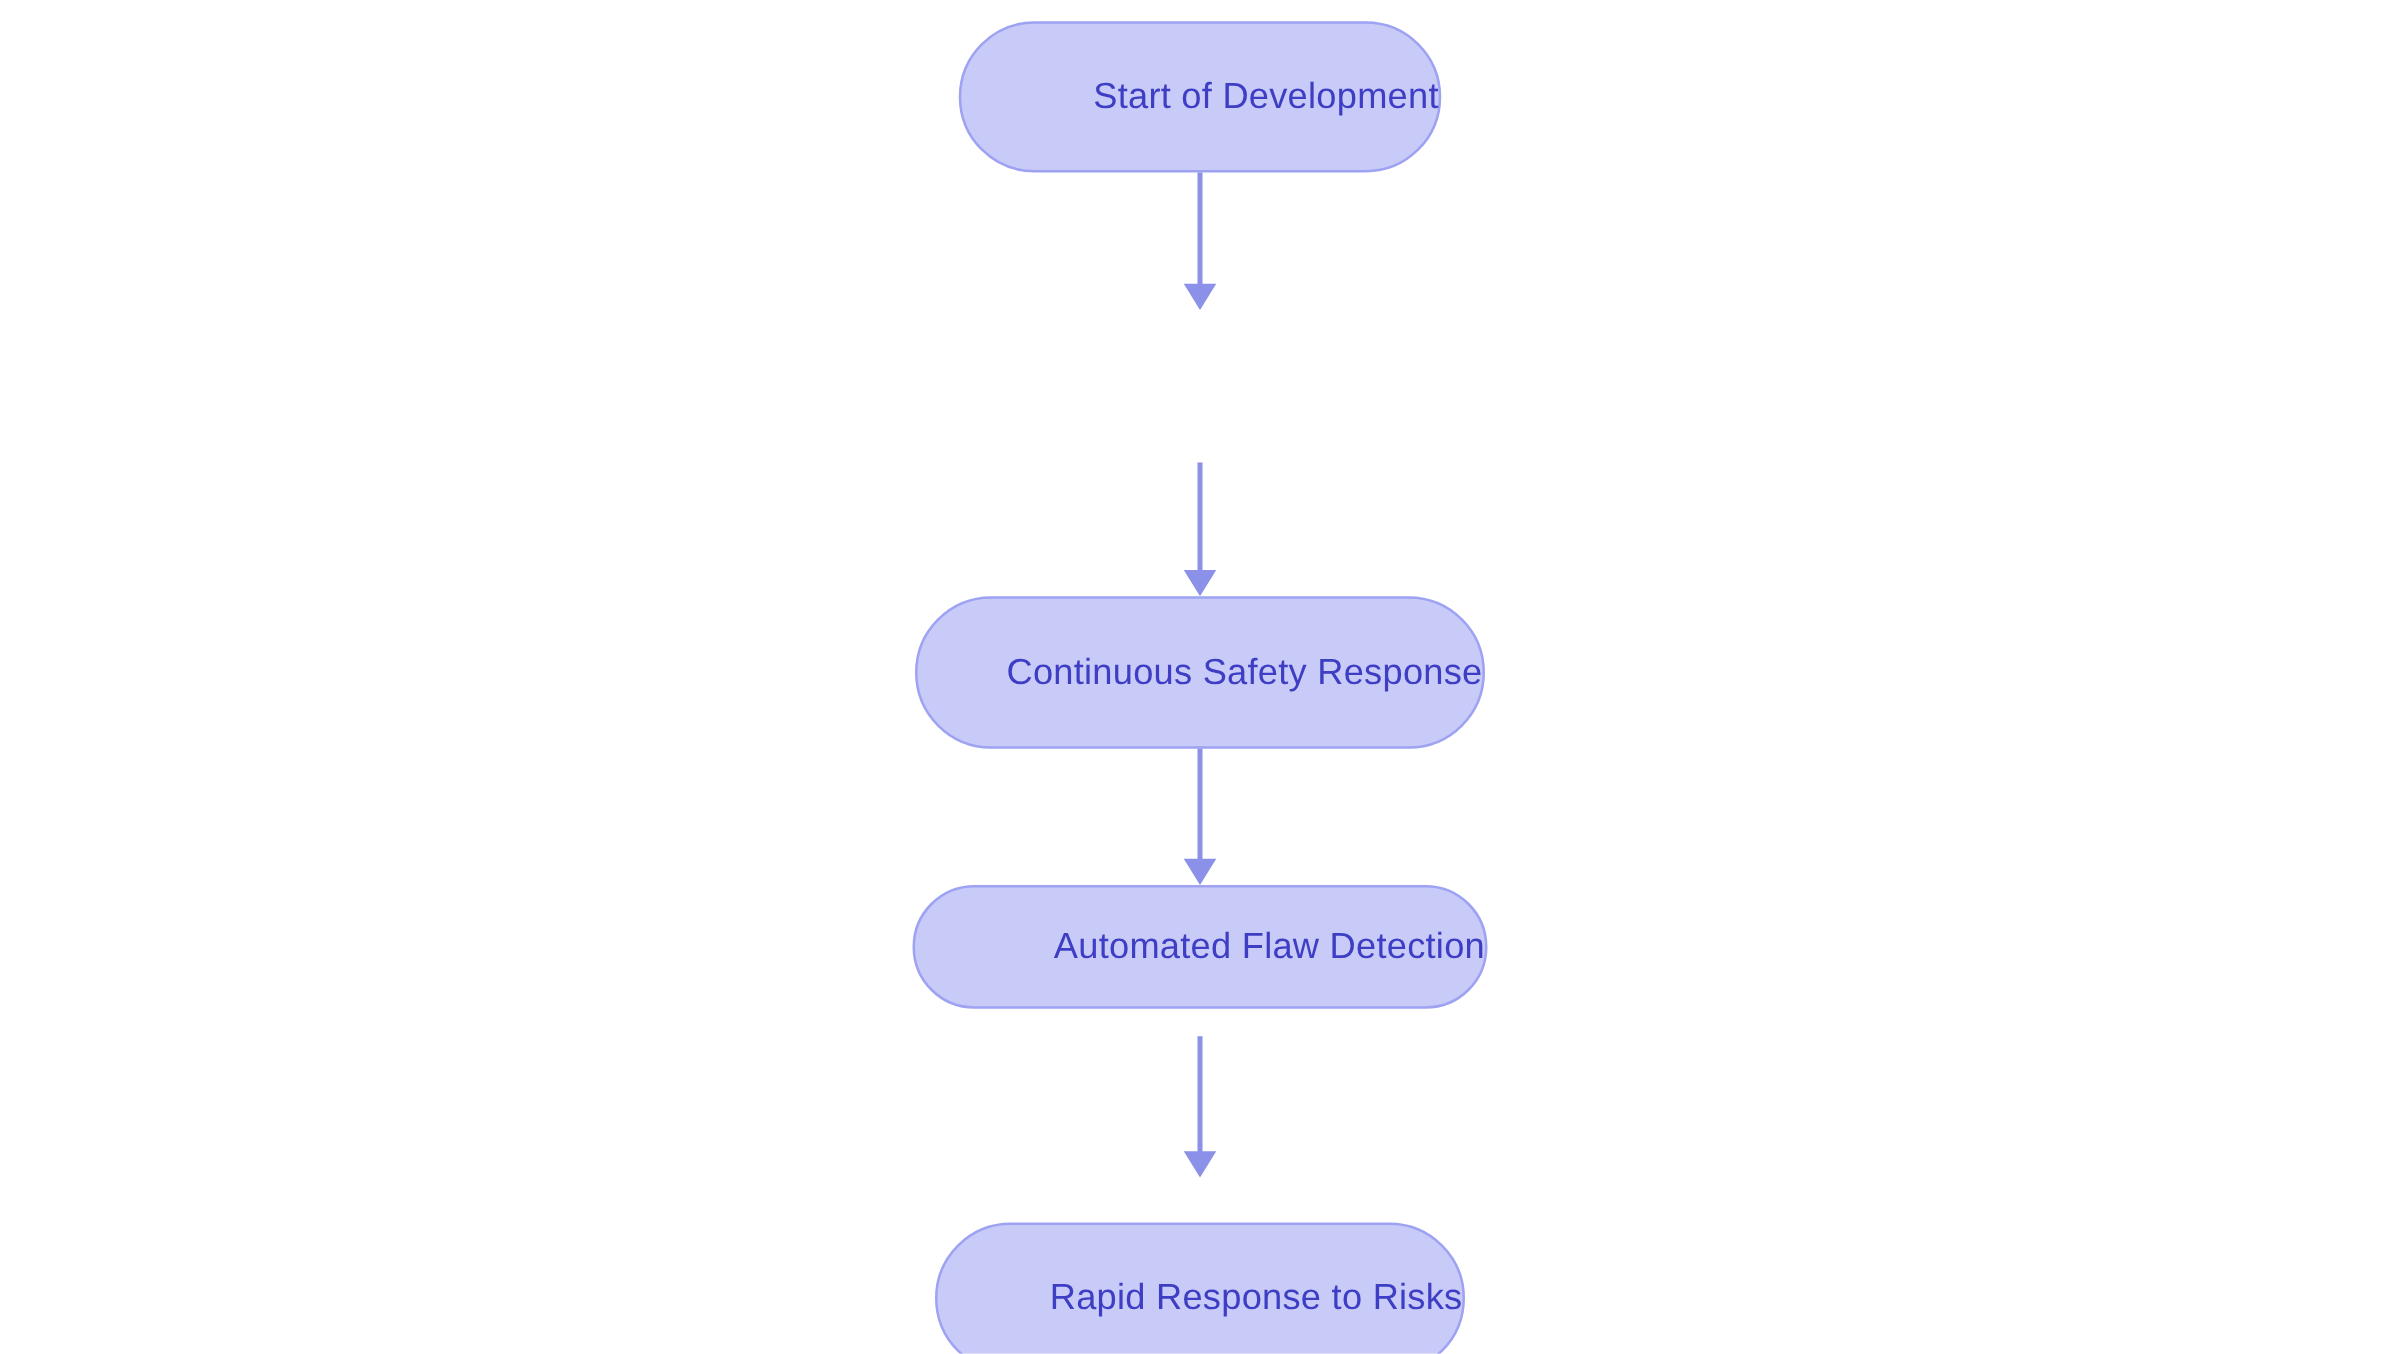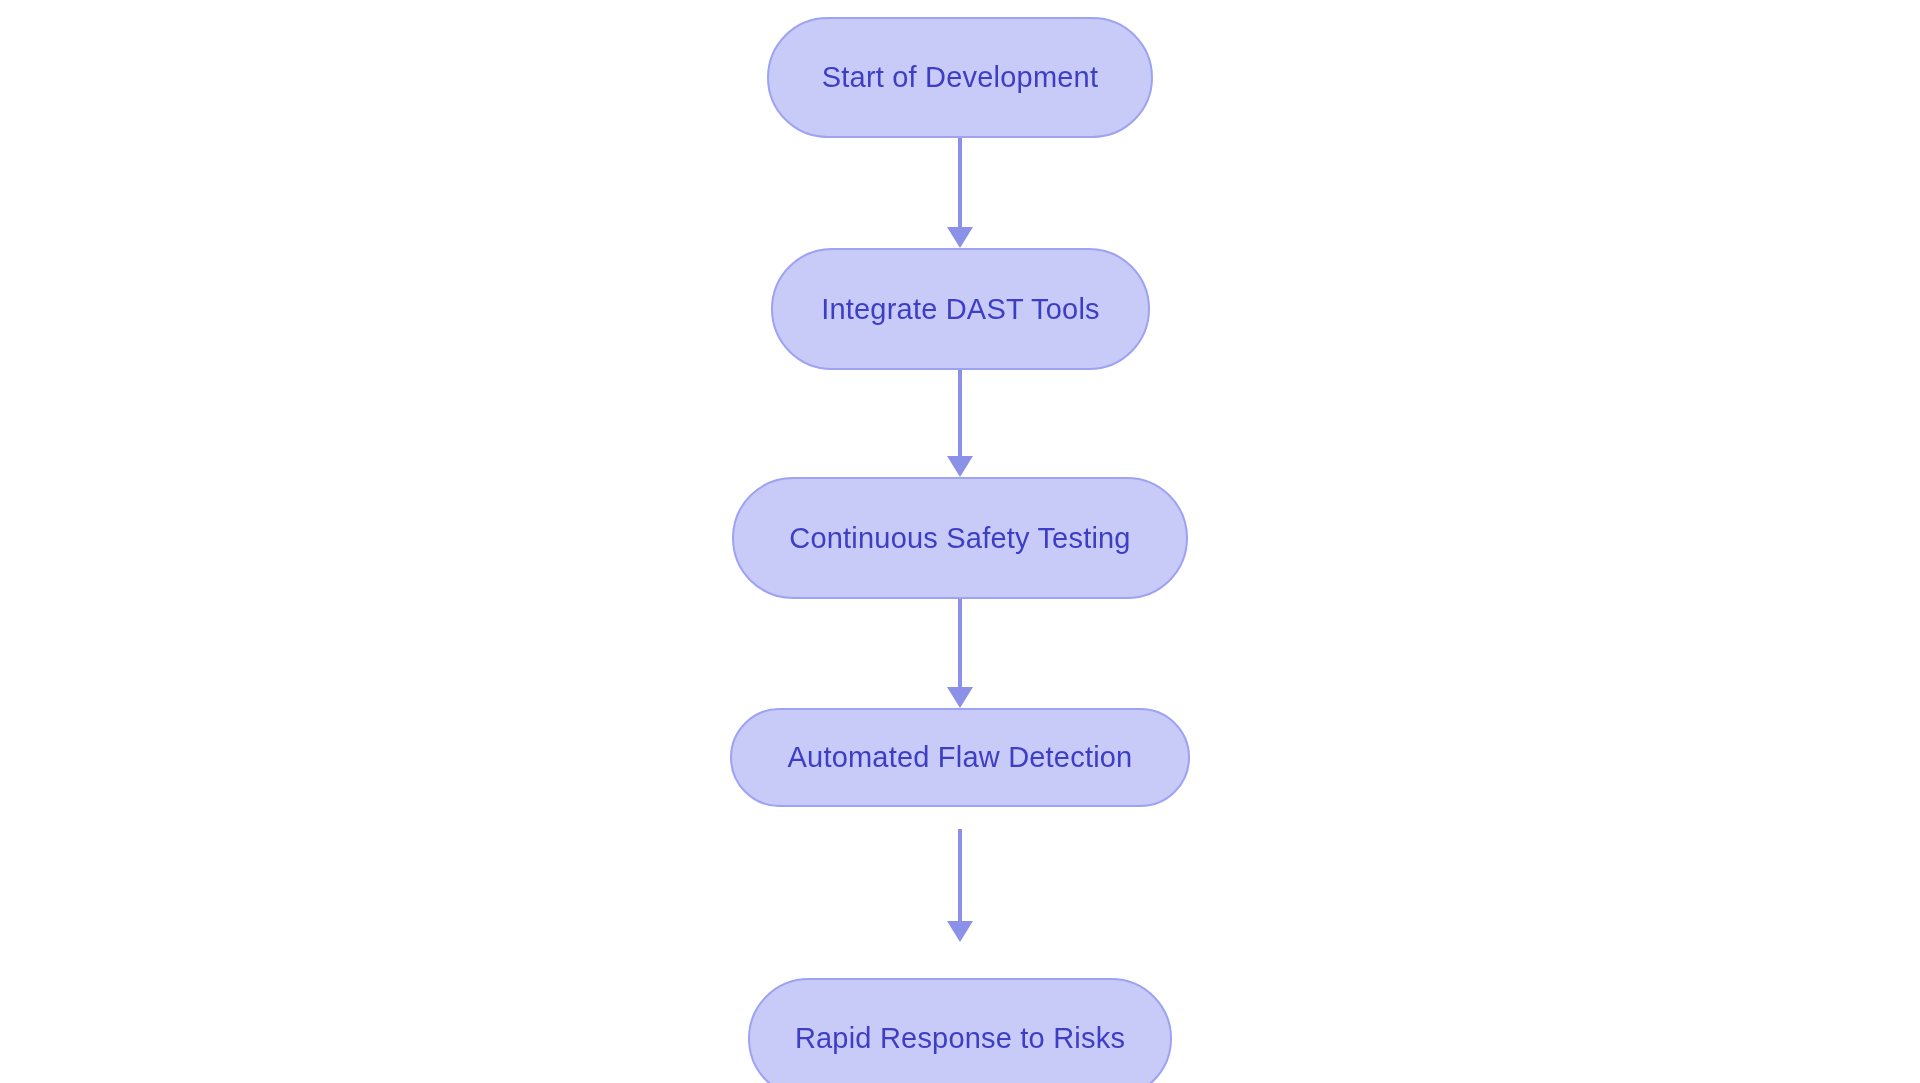--- a/index.html
+++ b/index.html
@@ -12,21 +12,21 @@
     width: 1920px;
     height: 1083px;
     background: var(--background, #ffffff);
     font-family: "Liberation Sans", sans-serif;
     overflow: hidden;
   }
   .node {
     position: absolute;
     display: flex;
     align-items: center;
-    justify-content: center;
+    justify-content: flex-end;
     box-sizing: border-box;
     background: var(--node-fill, #c8caf8);
     border: 2px solid var(--node-border, #9da2f2);
     border-radius: 62px;
   }
   .node-label {
     color: var(--node-text, #3d3ec4);
     font-size: 29px;
     letter-spacing: 0.2px;
     white-space: nowrap;
@@ -61,31 +61,28 @@
 
   <div class="node" style="left:767px; top:17px; width:386px; height:121px">
     <span class="node-label">Start of Development</span>
   </div>
 
   <div class="arrow" style="left:947px; top:138px; height:110px">
     <div class="arrow-stem"></div>
     <div class="arrow-head"></div>
   </div>
 
-  <div class="node" style="left:771px; top:248px; width:379px; height:122px">
-    <span class="node-label">Integrate DAST Tools</span>
-  </div>
 
   <div class="arrow" style="left:947px; top:370px; height:107px">
     <div class="arrow-stem"></div>
     <div class="arrow-head"></div>
   </div>
 
   <div class="node" style="left:732px; top:477px; width:456px; height:122px">
-    <span class="node-label">Continuous Safety Testing</span>
+    <span class="node-label">Continuous Safety Response</span>
   </div>
 
   <div class="arrow" style="left:947px; top:599px; height:109px">
     <div class="arrow-stem"></div>
     <div class="arrow-head"></div>
   </div>
 
   <div class="node" style="left:730px; top:708px; width:460px; height:99px">
     <span class="node-label">Automated Flaw Detection</span>
   </div>

